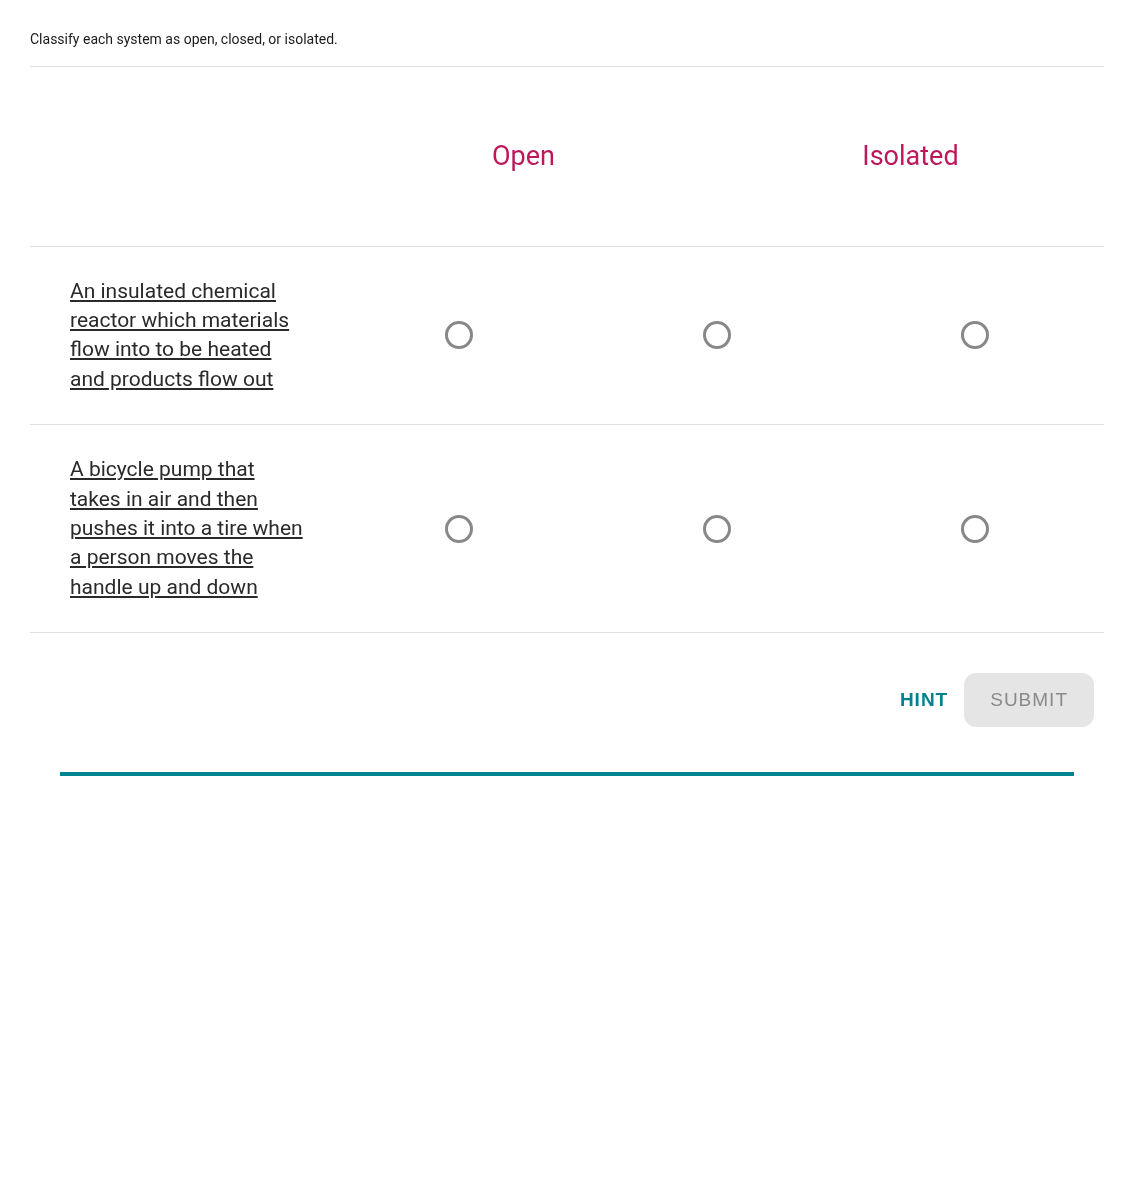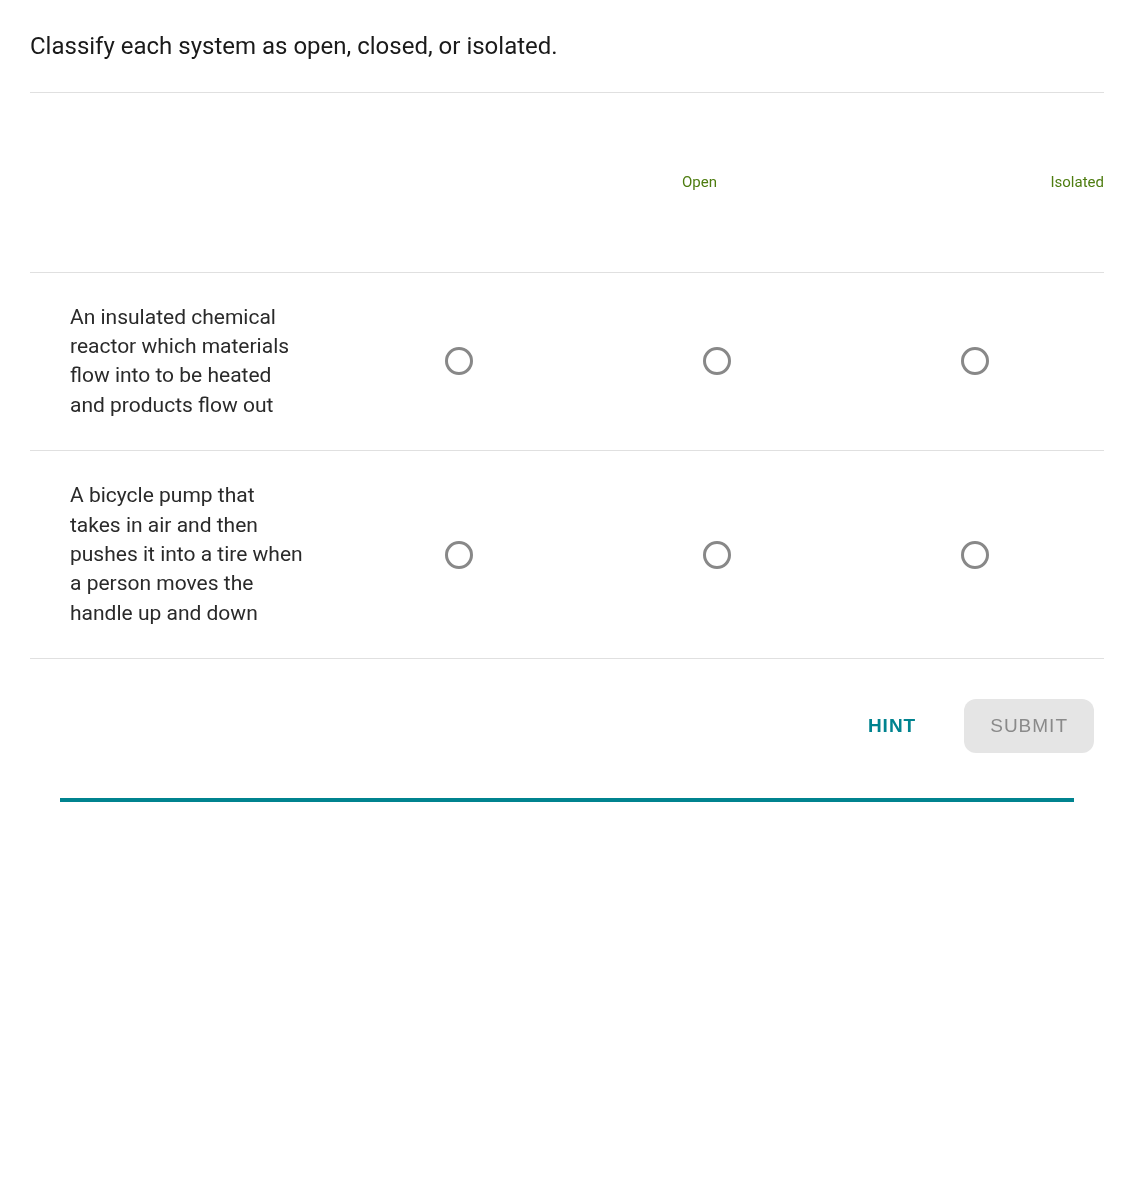--- a/index.html
+++ b/index.html
@@ -8,76 +8,77 @@
       padding: 0;
     }
     body {
       font-family: -apple-system, BlinkMacSystemFont, "Segoe UI", Roboto, Helvetica, Arial, sans-serif;
       background: #ffffff;
       padding: 30px;
       color: #2a2a2a;
       width: 1134px;
     }
     .instruction {
-      font-size: 24px;
+      font-size: 14px;
       color: #1a1a1a;
-      margin-bottom: 28px;
+      margin-bottom: 16px;
       line-height: 1.4;
     }
     .table-wrapper {
       border-top: 1px solid #e0e0e0;
       margin-bottom: 30px;
     }
     .header-row, .data-row {
       display: flex;
       align-items: center;
       border-bottom: 1px solid #e0e0e0;
     }
     .header-row {
       height: 180px;
     }
     .data-row {
       padding: 30px 0;
+      text-decoration: underline;
     }
     .desc-cell {
       width: 300px;
       padding-left: 40px;
       padding-right: 20px;
       font-size: 21px;
       line-height: 1.4;
       color: #2a2a2a;
     }
     .radio-cell {
       flex: 1;
       display: flex;
       justify-content: center;
       align-items: center;
     }
     .col-header {
       flex: 1;
-      text-align: right;
-      font-size: 15px;
-      color: #4d7c0f;
+      text-align: center;
+      font-size: 27px;
+      color: #be185d;
     }
     .col-spacer {
       width: 300px;
     }
     .radio-circle {
       width: 28px;
       height: 28px;
       border: 3px solid #888888;
       border-radius: 50%;
       cursor: pointer;
       background: transparent;
     }
     .button-bar {
       display: flex;
       justify-content: flex-end;
       align-items: center;
-      gap: 40px;
+      gap: 8px;
       padding-right: 10px;
       padding-top: 10px;
     }
     .hint-btn {
       background: transparent;
       border: none;
       color: #00838f;
       font-size: 19px;
       font-weight: 600;
       letter-spacing: 1px;

